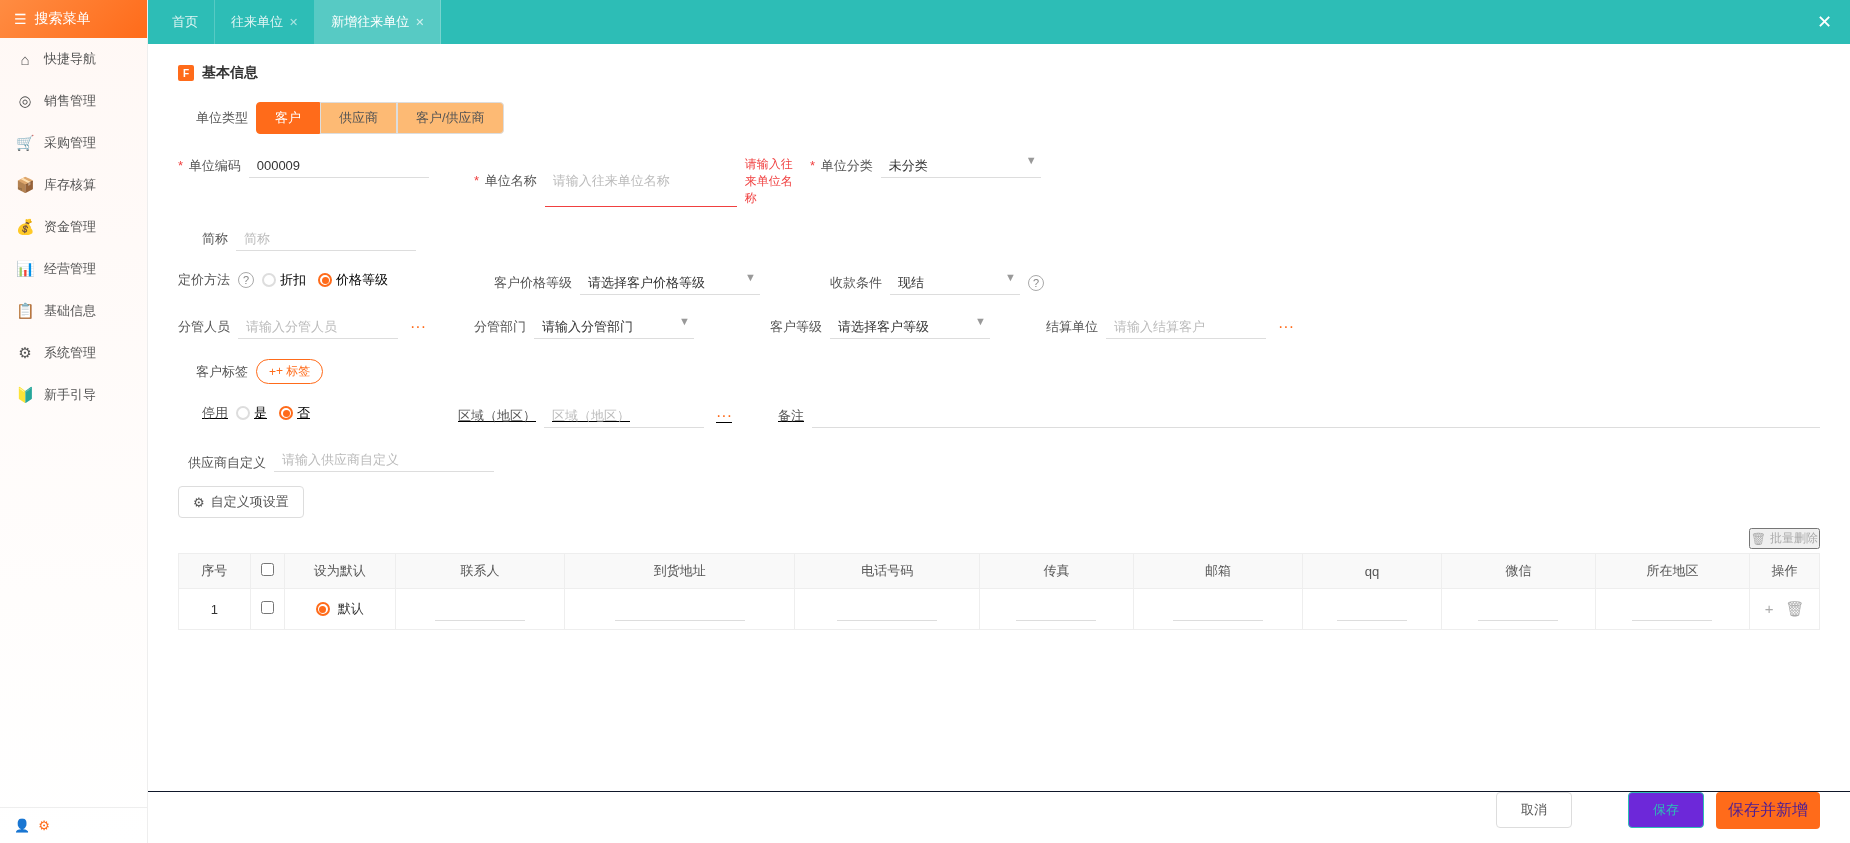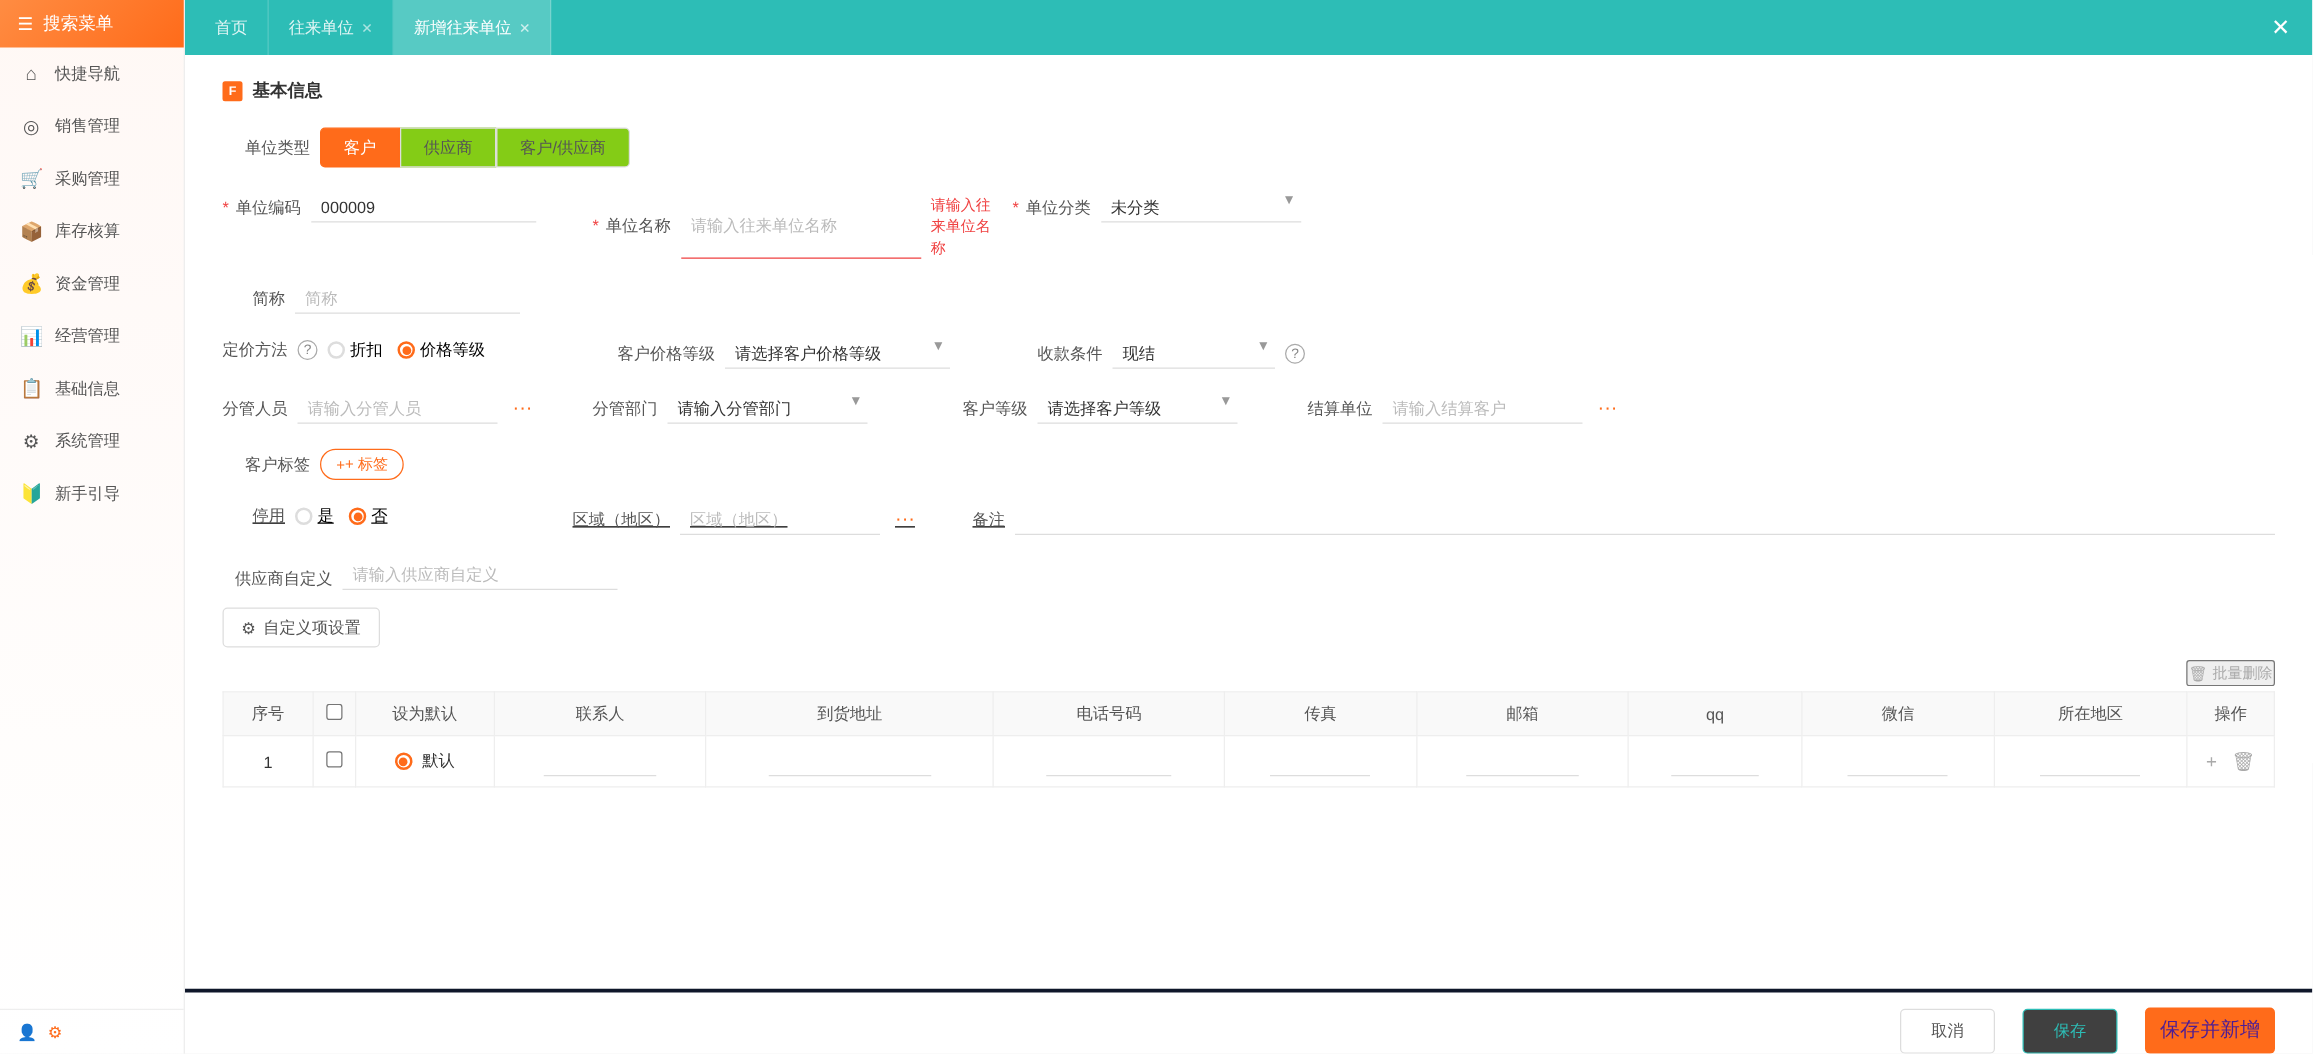--- a/index.html
+++ b/index.html
@@ -177,21 +177,21 @@
       appearance: none;
       cursor: pointer;
       min-width: 140px;
     }
 
     
     .unit-type-group { display: flex; gap: 0; }
     .unit-btn {
       padding: 6px 18px;
       border: 1px solid #ddd;
-      background: #84cc16;
+      background: #fdba74;
       color: #555;
       cursor: pointer;
       font-size: 13px;
     }
     .unit-btn.active {
       background: #ff6b1a;
       color: white;
       border-color: #ff6b1a;
     }
     .unit-btn:first-child { border-radius: 4px 0 0 4px; }
@@ -296,45 +296,46 @@
       font-size: 13px;
       color: #555;
       background: white;
       margin-bottom: 10px;
     }
 
     
     .footer {
       height: 52px;
       background: white;
-      border-top: 3px solid #0f172a;
-      display: flex;
-      align-items: flex-end;
+      border-top: 1px solid #0f172a;
+      display: flex;
+      align-items: flex-start;
       justify-content: flex-end;
       padding: 0 30px;
-      gap: 22px;
+      gap: 12px;
       flex-shrink: 0;
     }
     .btn-cancel {
       padding: 8px 24px;
       border: 1px solid #ddd;
       border-radius: 4px;
       background: white;
       color: #555;
       cursor: pointer;
       font-size: 13px;
     }
     .btn-save {
       padding: 8px 24px;
       border: 1px solid #2dbdb6;
       border-radius: 4px;
-      background: #404040;
+      background: #6d28d9;
       color: #2dbdb6;
       cursor: pointer;
       font-size: 13px;
+      margin-left: 44px;
     }
     .btn-save-new {
       padding: 8px 12px;
       border: none;
       border-radius: 4px;
       background: #ff6b1a;
       color: #4c1d95;
       cursor: pointer;
       font-size: 16px;
     }

